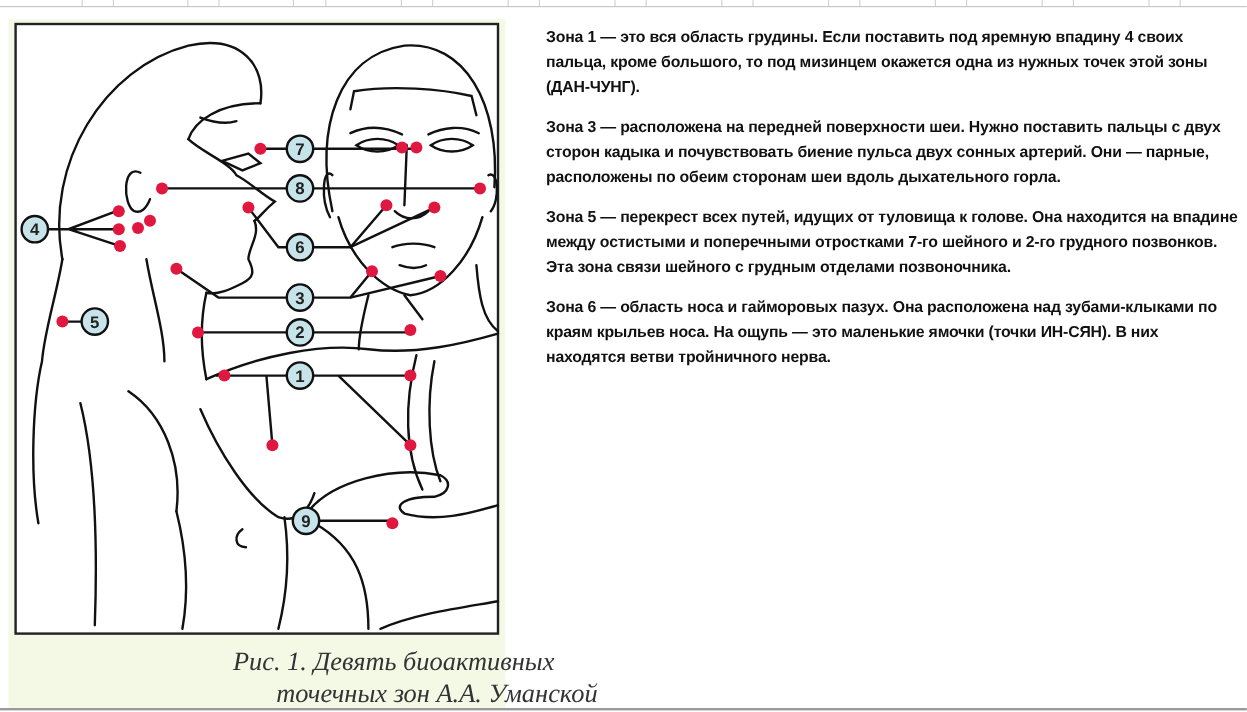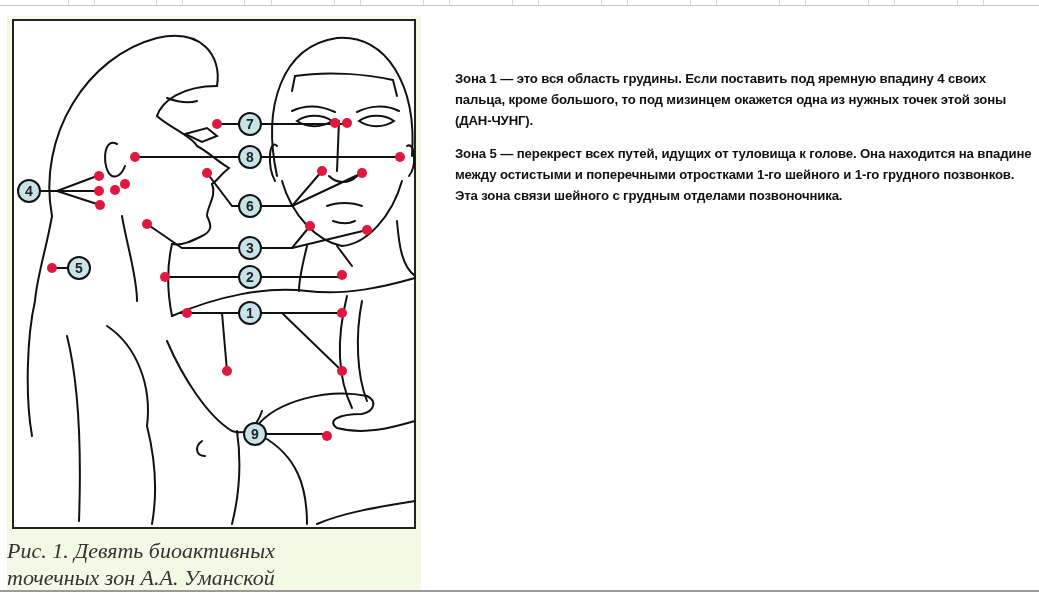--- a/index.html
+++ b/index.html
@@ -1,24 +1,24 @@
 <!DOCTYPE html>
 <html><head>
 <meta charset="utf-8">
 <style>
   html, body { margin:0; padding:0; }
   body { width:1039px; height:593px; background:#ffffff; position:relative; overflow:hidden; font-family:"Liberation Sans", sans-serif; }
   .gridrow { position:absolute; left:0; top:0; width:1039px; height:5px; border-bottom:1px solid #c8c8c8; background:#fff; }
   .gridrow .tick { position:absolute; top:0; width:1px; height:5px; background:#d4d4d4; }
   .figure { position:absolute; left:7px; top:16px; width:414px; height:574px; background:#f4f9e6; }
   .figure svg { position:absolute; left:0; top:0; }
-  .caption { position:absolute; left:0; width:414px; text-align:left; font-family:"Liberation Serif", serif; font-style:italic; font-size:22px; color:#333; line-height:27px; }
+  .caption { position:absolute; left:0; width:414px; text-align:right; font-family:"Liberation Serif", serif; font-style:italic; font-size:22px; color:#333; line-height:27px;padding-left:41px; }
   .cap1 { top:521px; }
-  .cap2 { top:548px; }
-  .text { position:absolute; left:455px; top:20px; width:580px; font-family:"Liberation Sans", sans-serif; font-weight:bold; font-size:13.2px; line-height:21px; color:#111; letter-spacing:-0.15px;margin-top:48px; }
+  .cap2 { top:548px;margin-left:36px; }
+  .text { position:absolute; left:455px; top:20px; width:580px; font-family:"Liberation Sans", sans-serif; font-weight:bold; font-size:13.2px; line-height:21px; color:#111; letter-spacing:-0.15px; }
   .zone { margin:0 0 12px 0; }
   .bottomline { position:absolute; left:0; top:590px; width:1039px; height:2px; background:#9a9a9a; }
 </style>
 </head>
 <body>
 
 <div class="gridrow">
   <div class="tick" style="left:68px"></div>
   <div class="tick" style="left:94px"></div>
   <div class="tick" style="left:156px"></div>
@@ -156,16 +156,18 @@
       <text x="243" y="146">8</text>
       <text x="248" y="423">9</text>
     </g>
   </svg>
   <div class="caption cap1">Рис. 1. Девять биоактивных</div>
   <div class="caption cap2">точечных зон А.А. Уманской</div>
 </div>
 
 <div class="text">
   <p class="zone">Зона 1 — это вся область грудины. Если поставить под яремную впадину 4 своих пальца, кроме большого, то под мизинцем окажется одна из нужных точек этой зоны (ДАН-ЧУНГ).</p>
-  <p class="zone">Зона 5 — перекрест всех путей, идущих от туловища к голове. Она находится на впадине между остистыми и поперечными отростками 1-го шейного и 1-го грудного позвонков. Эта зона связи шейного с грудным отделами позвоночника.</p>
+  <p class="zone">Зона 3 — расположена на передней поверхности шеи. Нужно поставить пальцы с двух сторон кадыка и почувствовать биение пульса двух сонных артерий. Они — парные, расположены по обеим сторонам шеи вдоль дыхательного горла.</p>
+  <p class="zone">Зона 5 — перекрест всех путей, идущих от туловища к голове. Она находится на впадине между остистыми и поперечными отростками 7-го шейного и 2-го грудного позвонков. Эта зона связи шейного с грудным отделами позвоночника.</p>
+  <p class="zone">Зона 6 — область носа и гайморовых пазух. Она расположена над зубами-клыками по краям крыльев носа. На ощупь — это маленькие ямочки (точки ИН-СЯН). В них находятся ветви тройничного нерва.</p>
 </div>
 
 <div class="bottomline"></div>
 
 </body></html>

